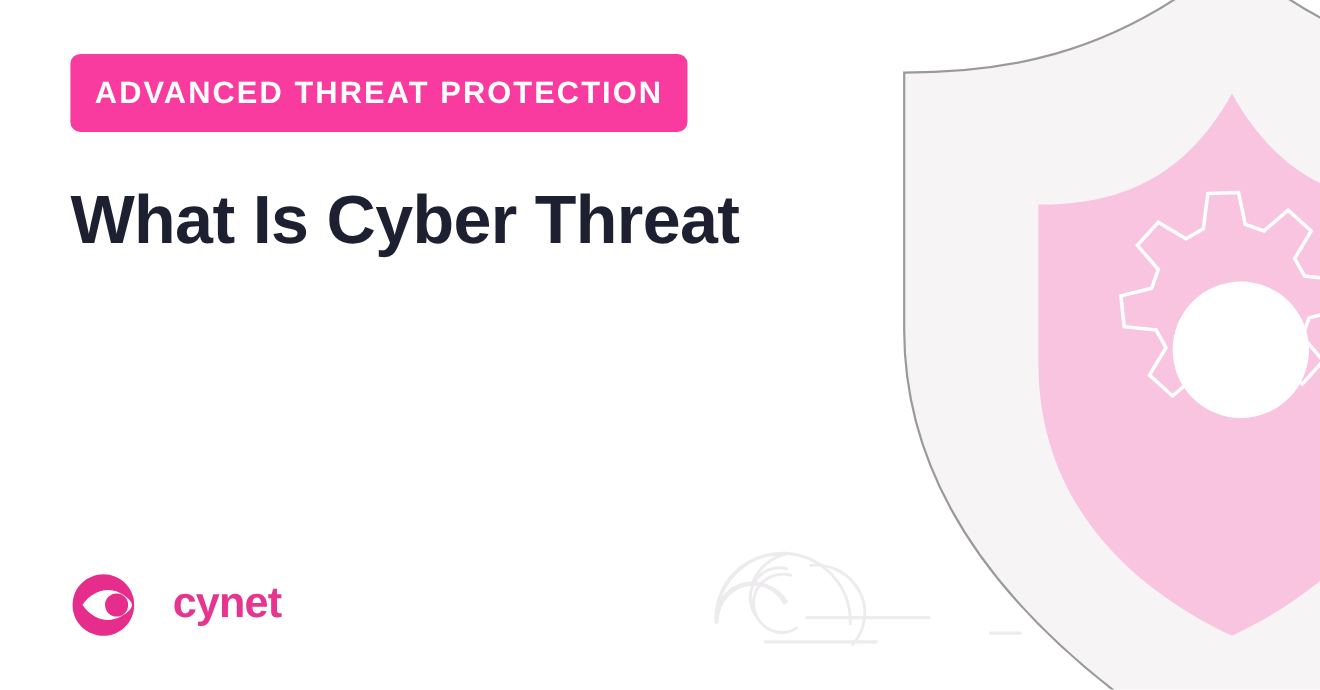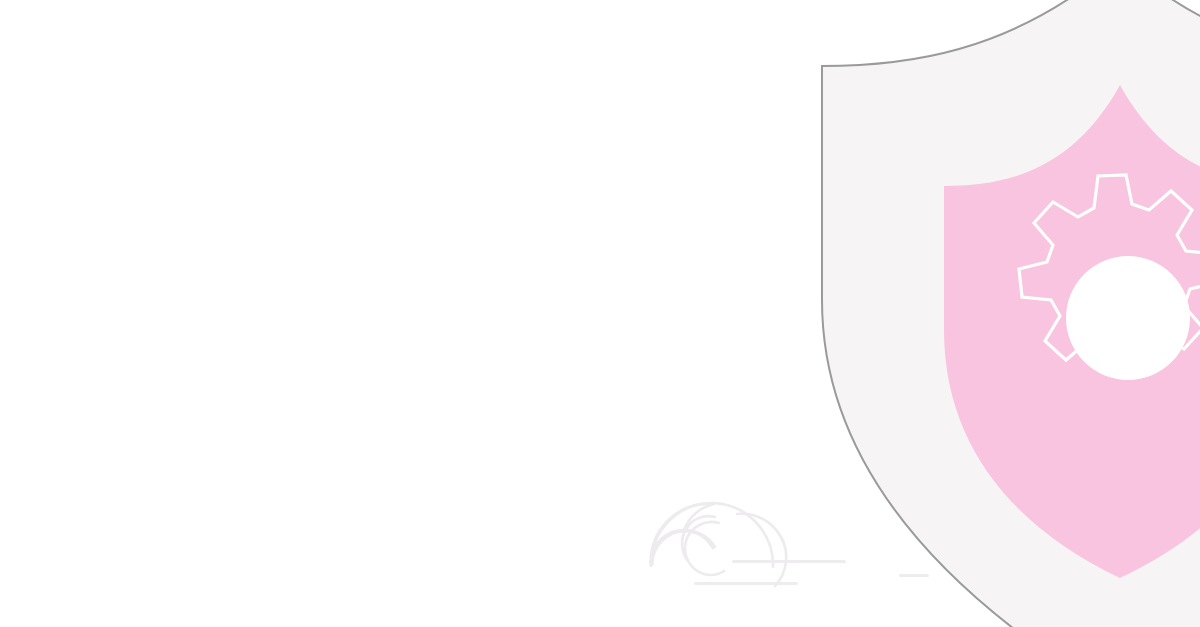--- a/index.html
+++ b/index.html
@@ -127,18 +127,39 @@
 
     <g fill="none" stroke="#ffffff" stroke-width="3.2" stroke-linejoin="miter">
       <path d="M1106 176 l28 -1 6 29 17 6 22 -19 21 19 -15 25 9 16 29 3 3 28 -28 7 -6 17
                19 22 -19 21 -25 -15 -16 9 -3 29 -28 3 -7 -28 -17 -6 -22 19 -21 -19 15 -25 -9 -16
                -29 -3 -3 -28 28 -7 6 -17 -19 -22 19 -21 25 15 16 -9 Z" transform="translate(-8,0)"></path>
     </g>
 
     <circle cx="1128" cy="318" r="62" fill="#ffffff"></circle>
   </svg>
 
+  <div id="badge">
+    <span id="badge-label">ADVANCED THREAT PROTECTION</span>
+  </div>
 
   <h1 id="headline">
+    <span class="headline-line">What Is Cyber Threat</span>
   </h1>
 
+  <div id="logo">
+
+    <svg id="logo-mark" viewBox="0 0 62 58" xmlns="http://www.w3.org/2000/svg" aria-hidden="true">
+      <path d="M58 29
+               C58 44.5 45.5 57 30 57
+               C16 57 2 46 2 29
+               C2 12 16 1 30 1
+               C45.5 1 58 13.5 58 29 Z" fill="#e62d8b"></path>
+      <path d="M11 29 C19 17 33 12 45 18 C52 21.5 56 26 56 29
+               C56 32 52 36.5 45 40 C33 46 19 41 11 29 Z" fill="#ffffff"></path>
+      <circle cx="42" cy="29" r="10.5" fill="#e62d8b"></circle>
+    </svg>
+
+    <svg id="logo-wordmark" viewBox="0 0 196 56" width="196" height="44" xmlns="http://www.w3.org/2000/svg" aria-hidden="true">
+      <text x="0" y="42" font-family="'Liberation Sans', sans-serif" font-size="50" font-weight="bold" fill="#e6348f" letter-spacing="-1">cynet</text>
+    </svg>
+  </div>
 
 </div>
 
 </body></html>

